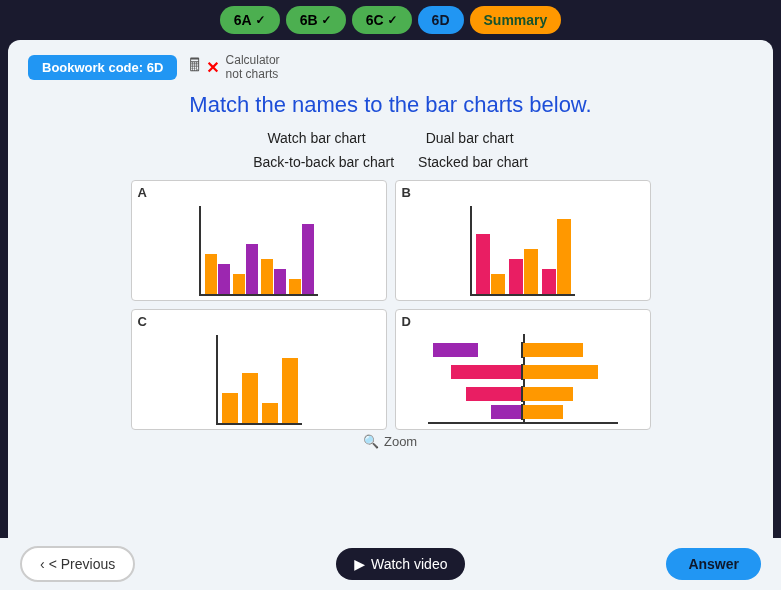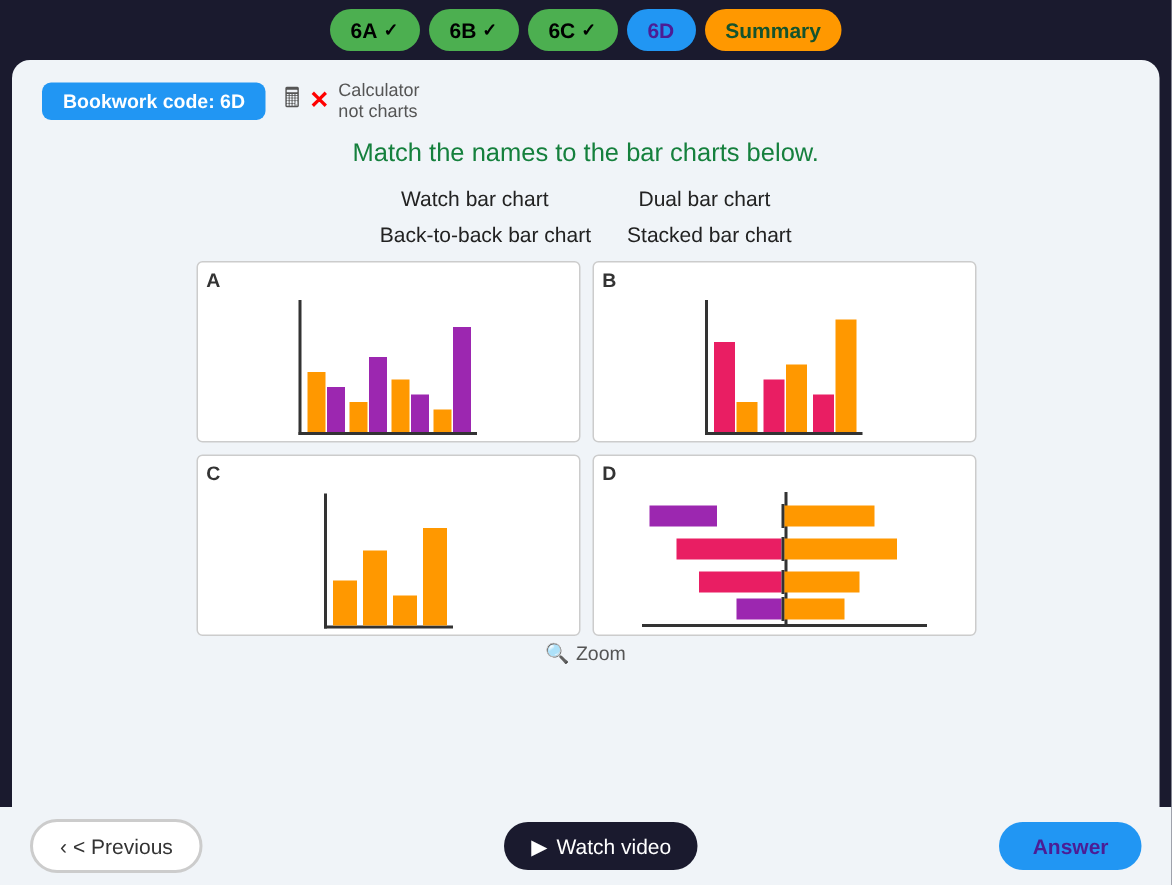--- a/index.html
+++ b/index.html
@@ -32,21 +32,21 @@
       gap: 4px;
       cursor: pointer;
       color: white;
     }
     .nav-tab.completed {
       background: #4CAF50;
       color: #000000;
     }
     .nav-tab.active {
       background: #2196F3;
-      color: #4c1d95;
+      color: #0f172a;
     }
     .nav-tab.summary {
       background: #FF9800;
       color: #14532d;
     }
     .checkmark {
       font-size: 12px;
     }
 
     
@@ -86,22 +86,22 @@
       font-size: 18px;
       position: relative;
     }
     .calc-x {
       color: red;
       font-weight: bold;
       font-size: 16px;
     }
 
     .question-text {
-      font-size: 17px;
-      color: #15803d;
+      font-size: 22px;
+      color: #1d4ed8;
       margin-bottom: 12px;
       text-align: center;
     }
 
     .chart-labels {
       display: flex;
       justify-content: center;
       gap: 60px;
       margin-bottom: 8px;
     }
@@ -259,21 +259,21 @@
       border-radius: 20px;
       padding: 8px 18px;
       font-size: 14px;
       cursor: pointer;
       display: flex;
       align-items: center;
       gap: 6px;
     }
     .answer-btn {
       background: #2196F3;
-      color: #4c1d95;
+      color: #0f172a;
       border: none;
       border-radius: 20px;
       padding: 8px 22px;
       font-size: 14px;
       font-weight: bold;
       cursor: pointer;
     }
   </style>
 </head>
 <body>

